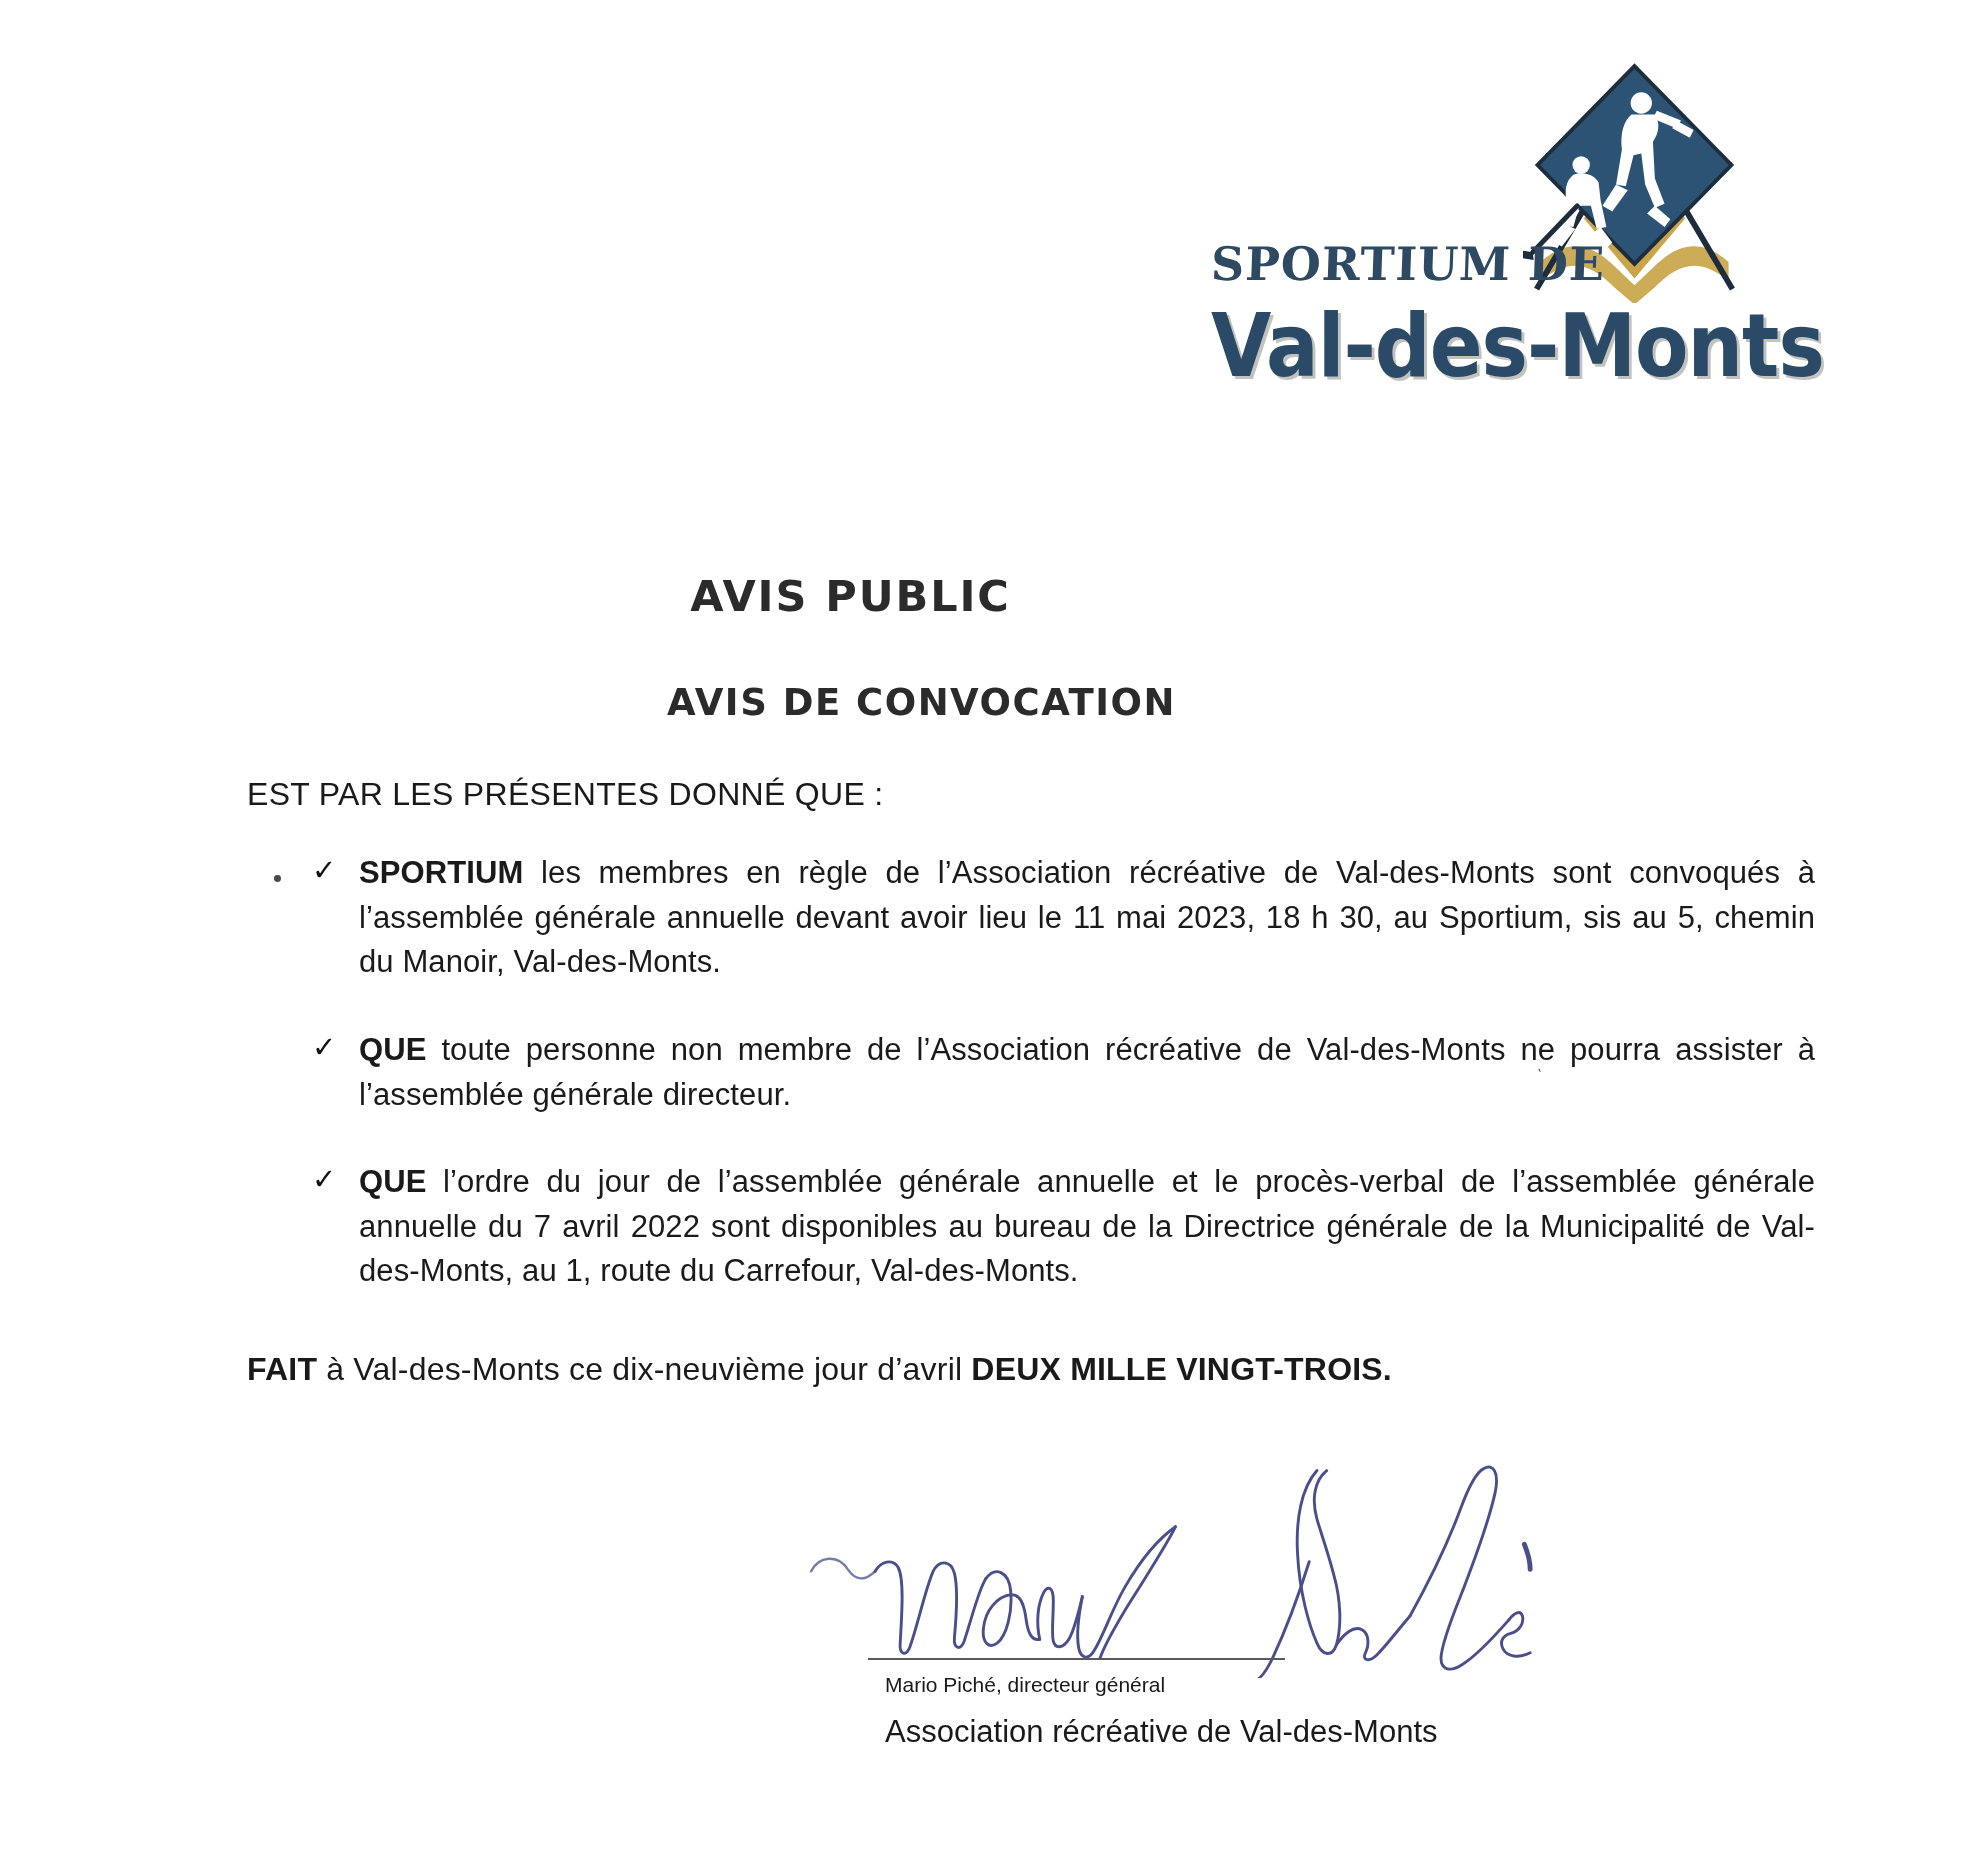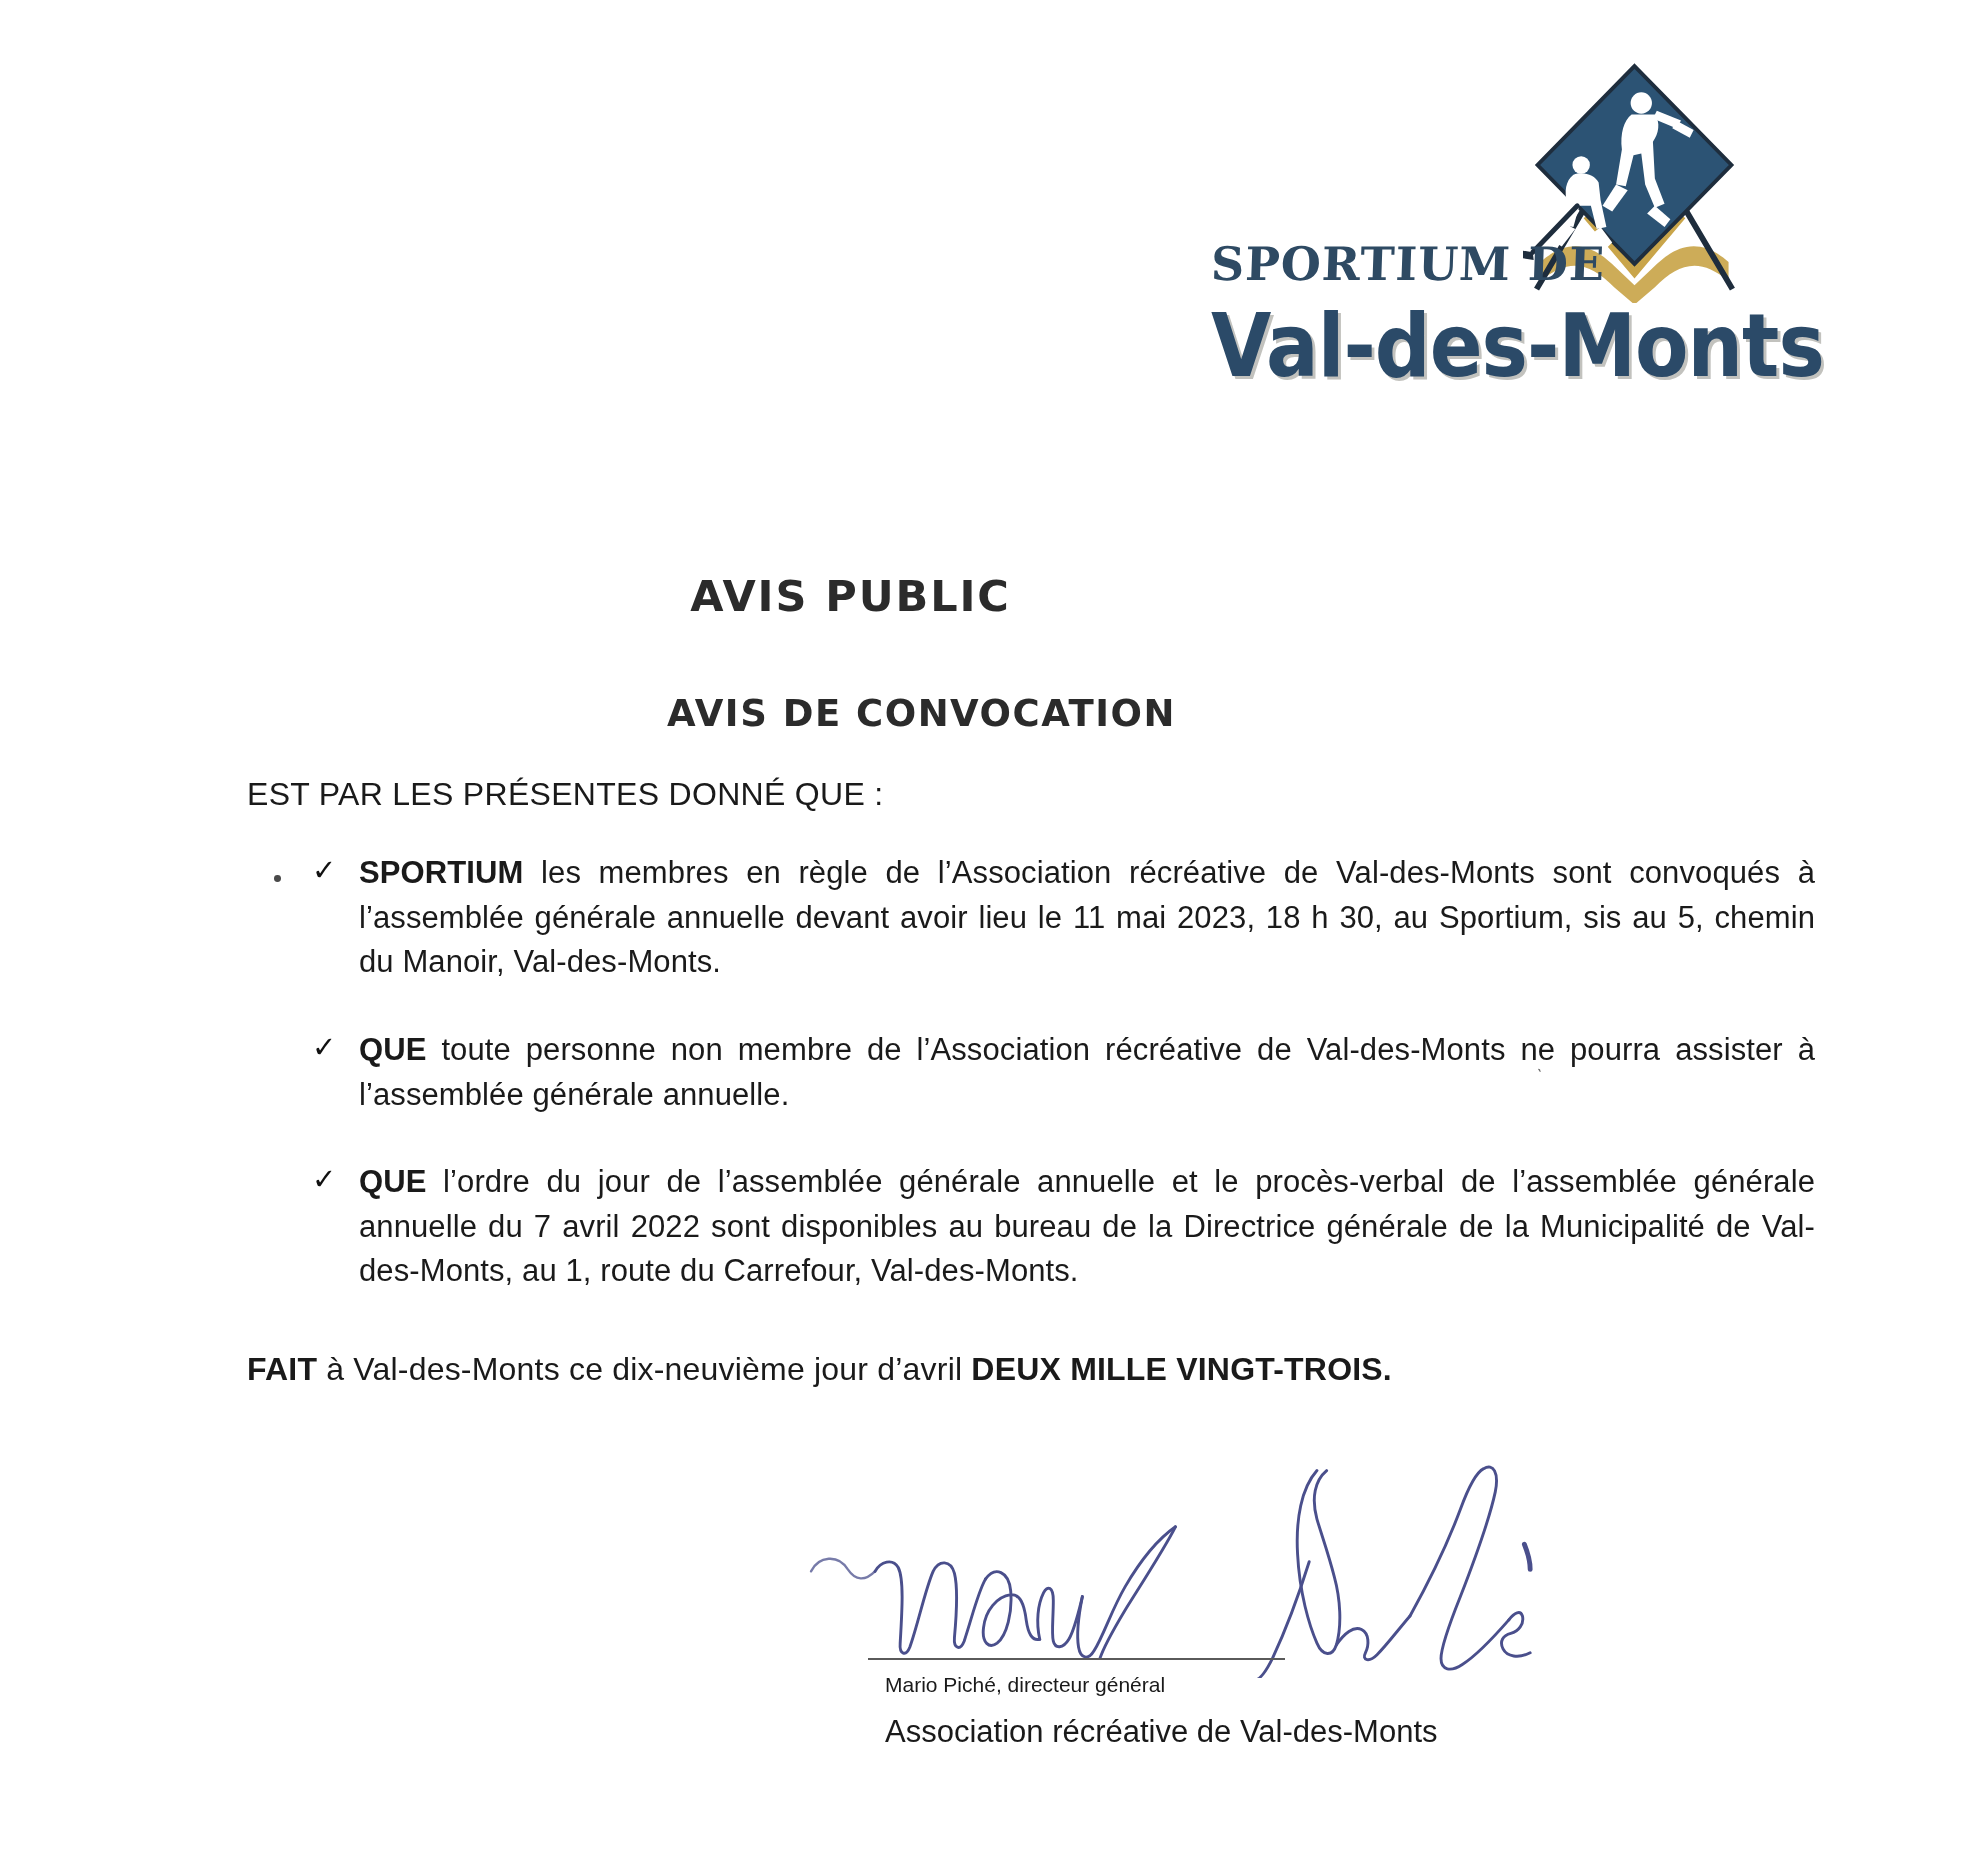--- a/index.html
+++ b/index.html
@@ -79,21 +79,20 @@
     position: absolute;
     top: 681px;
     left: 0;
     width: 1843px;
     text-align: center;
     font-family: "DejaVu Sans", sans-serif;
     font-weight: bold;
     font-size: 37px;
     letter-spacing: 1.5px;
     color: #2b2b2b;
-    margin-top: 11px;
   }
 
   
   .intro-line {
     position: absolute;
     top: 776px;
     left: 247px;
     font-size: 32px;
     letter-spacing: 0.3px;
     color: #1a1a1a;
@@ -258,21 +257,21 @@
     <div class="bullet-row">
       <span class="bullet-check">✓</span>
       <div class="bullet-text">
         <b>SPORTIUM</b><span> les membres en règle de l’Association récréative de Val-des-Monts sont convoqués à l’assemblée générale annuelle devant avoir lieu le 11 mai 2023, 18 h 30, au Sportium, sis au 5, chemin du Manoir, Val-des-Monts.</span>
       </div>
     </div>
 
     <div class="bullet-row">
       <span class="bullet-check">✓</span>
       <div class="bullet-text">
-        <b>QUE</b><span> toute personne non membre de l’Association récréative de Val-des-Monts ne pourra assister à l’assemblée générale annuelle.</span>
+        <b>QUE</b><span> toute personne non membre de l’Association récréative de Val-des-Monts ne pourra assister à l’assemblée générale directeur.</span>
       </div>
     </div>
 
     <div class="bullet-row">
       <span class="bullet-check">✓</span>
       <div class="bullet-text">
         <b>QUE</b><span> l’ordre du jour de l’assemblée générale annuelle et le procès-verbal de l’assemblée générale annuelle du 7 avril 2022 sont disponibles au bureau de la Directrice générale de la Municipalité de Val-des-Monts, au 1, route du Carrefour, Val-des-Monts.</span>
       </div>
     </div>
 

